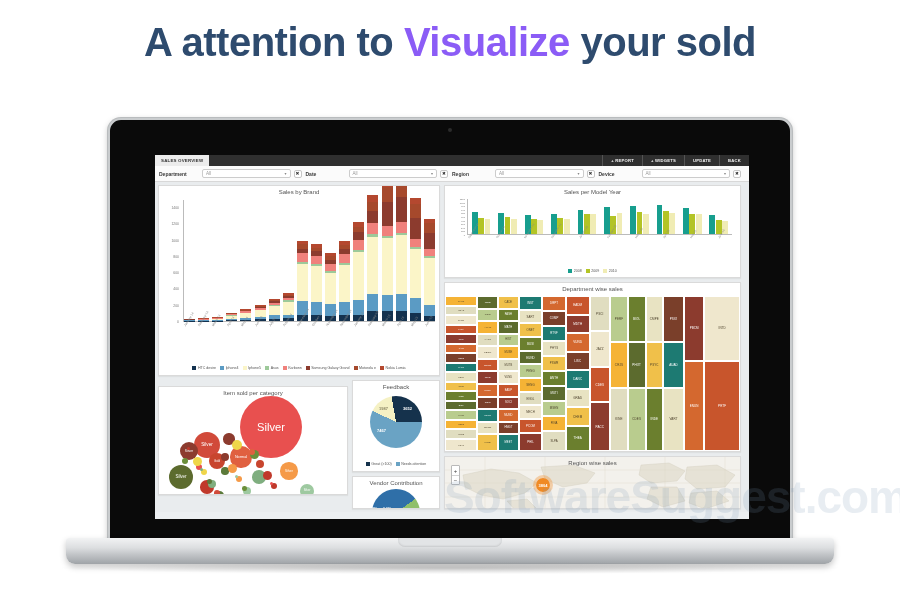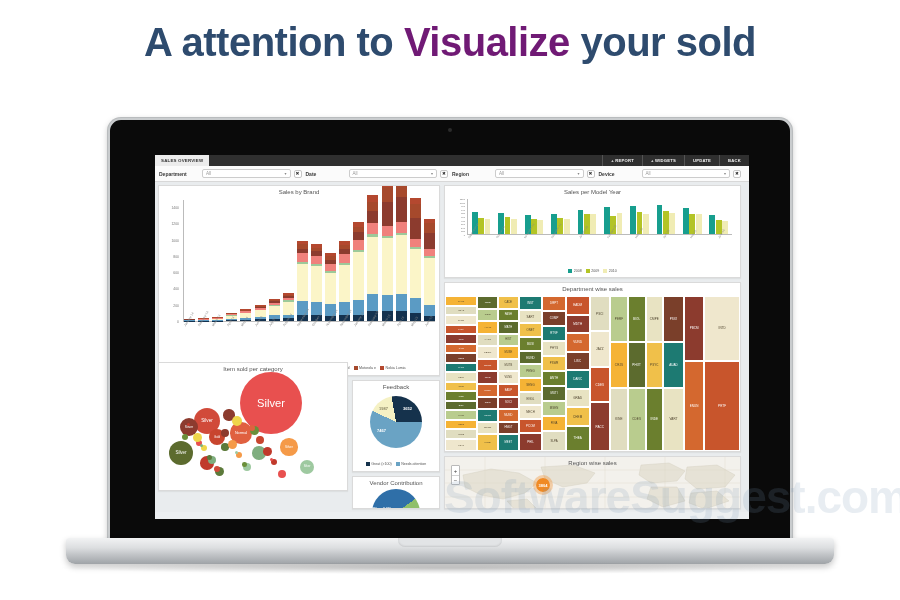--- a/index.html
+++ b/index.html
@@ -7,21 +7,21 @@
     width:900px; height:600px; overflow:hidden; background:#ffffff;
     font-family:"Liberation Sans", sans-serif; position:relative;
   }
 
   
   .hero-title {
     position:absolute; top:20px; left:0; width:900px; text-align:center;
     font-size:40px; font-weight:bold; letter-spacing:-0.5px;
     color:#2e4b6e; white-space:nowrap;
   }
-  .hero-title .accent { color:#701a75; }
+  .hero-title .accent { color:#8b5cf6; }
 
   
   .laptop { position:absolute; left:108px; top:118px; width:684px; height:470px; }
   .lid {
     position:absolute; left:0; top:0; width:684px; height:424px;
     background:#0a0a0a; border-radius:13px 13px 4px 4px;
     border:2px solid #c9ccce;
     box-shadow:0 0 0 1px #b9bcbe, 0 2px 6px rgba(0,0,0,.25);
   }
   .camera {
@@ -85,21 +85,21 @@
     position:absolute; background:#fff; border:1px solid #dadada;
     box-shadow:0 1px 1px rgba(0,0,0,.05); overflow:hidden;
   }
   .panel-title {
     text-align:center; font-size:6px; color:#555; padding:3px 0 1px; font-weight:normal;
   }
 
   #p-brand   { left:3px;   top:3px;   width:282px; height:191px; }
   #p-model   { left:289px; top:3px;   width:297px; height:93px;  }
   #p-dept    { left:289px; top:100px; width:297px; height:170px; }
-  #p-item    { left:3px;   top:180px; width:190px; height:129px; }
+  #p-item    { left:3px;   top:204px; width:190px; height:109px; }
   #p-feed    { left:197px; top:198px; width:88px;  height:92px;  }
   #p-vendor  { left:197px; top:294px; width:88px;  height:33px;  }
   #p-region  { left:289px; top:274px; width:297px; height:53px;  }
 
   
   .chart-area { position:relative; }
   .axis-y {
     position:absolute; left:0; top:0; width:22px; height:100%;
   }
   .ytick {

